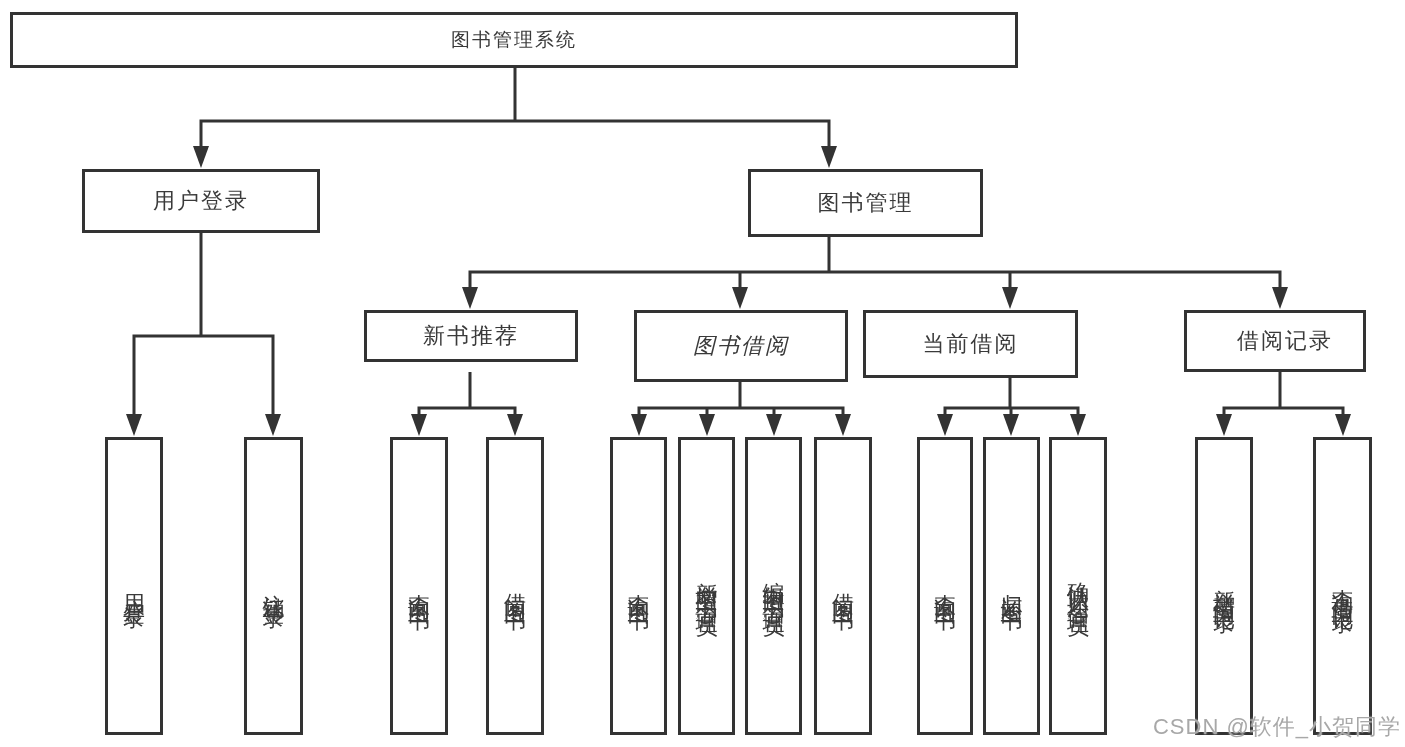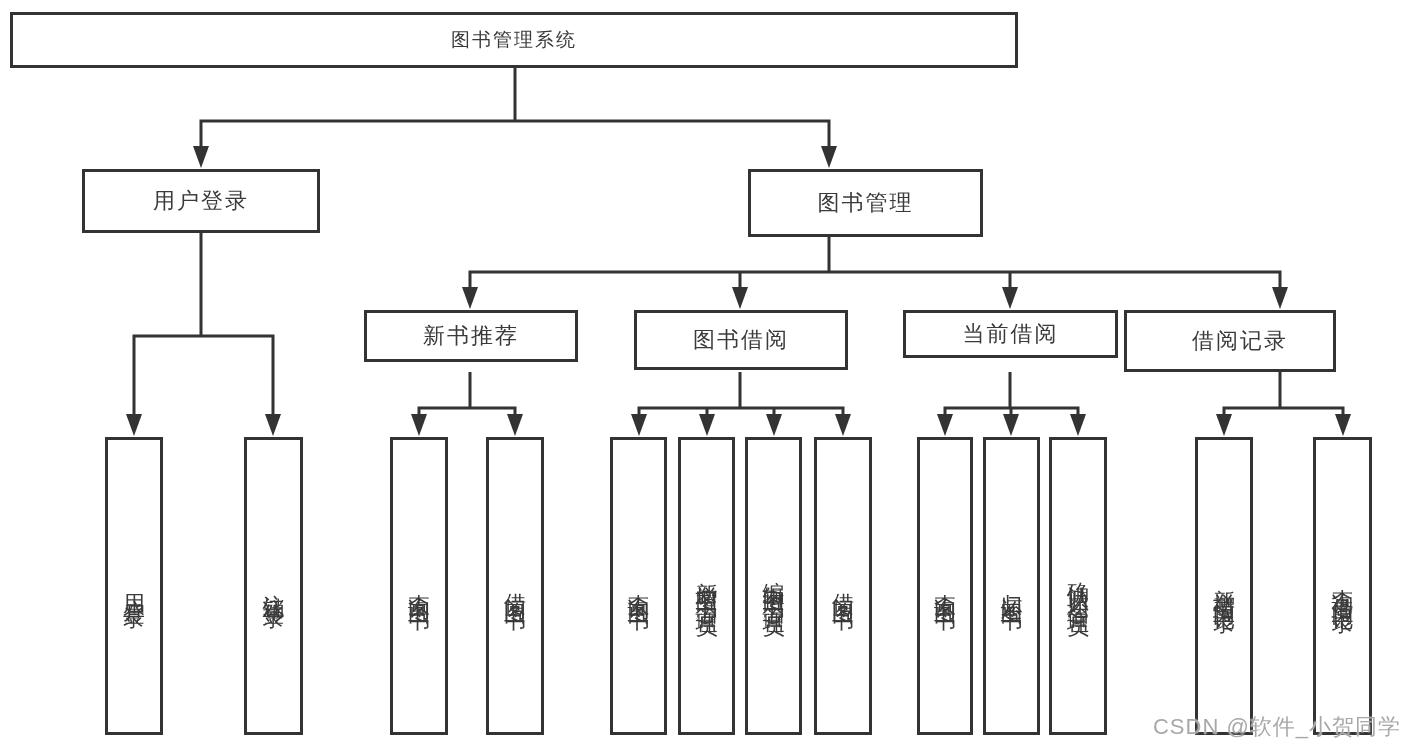--- a/index.html
+++ b/index.html
@@ -111,27 +111,27 @@
   <div class="node" style="left:82px; top:169px; width:238px; height:64px;">
     <span class="lbl">用户登录</span>
   </div>
   <div class="node" style="left:748px; top:169px; width:235px; height:68px;">
     <span class="lbl">图书管理</span>
   </div>
 
   <div class="node" style="left:364px; top:310px; width:214px; height:52px;">
     <span class="lbl">新书推荐</span>
   </div>
-  <div class="node" style="left:634px; top:310px; width:214px; height:60px;">
+  <div class="node" style="left:634px; top:310px; width:214px; height:72px;font-style:italic;">
     <span class="lbl">图书借阅</span>
   </div>
-  <div class="node" style="left:903px; top:310px; width:215px; height:48px;">
+  <div class="node" style="left:863px; top:310px; width:215px; height:68px;">
     <span class="lbl">当前借阅</span>
   </div>
-  <div class="node" style="left:1124px; top:310px; width:212px; height:62px;padding-left:20px;">
+  <div class="node" style="left:1184px; top:310px; width:182px; height:62px;padding-left:20px;">
     <span class="lbl">借阅记录</span>
   </div>
 
   <div class="node leaf" style="left:105px; top:437px; width:58px; height:298px;">
     <span class="lbl">用户登录</span>
   </div>
   <div class="node leaf" style="left:244px; top:437px; width:59px; height:298px;">
     <span class="lbl">注销登录</span>
   </div>
 

